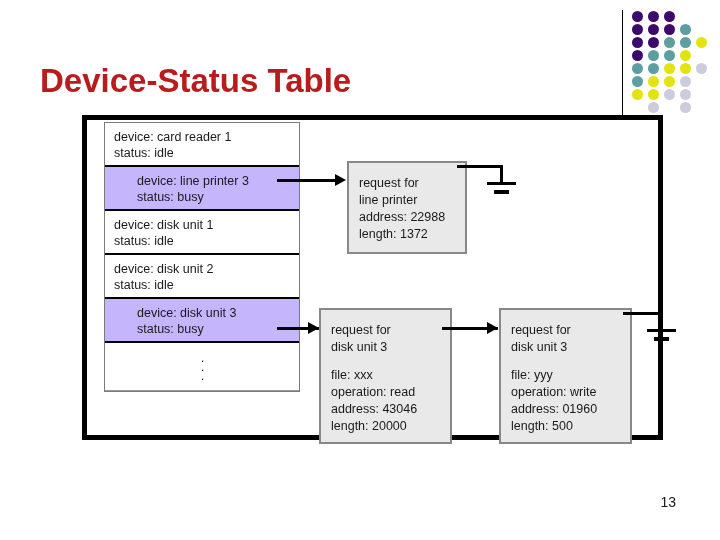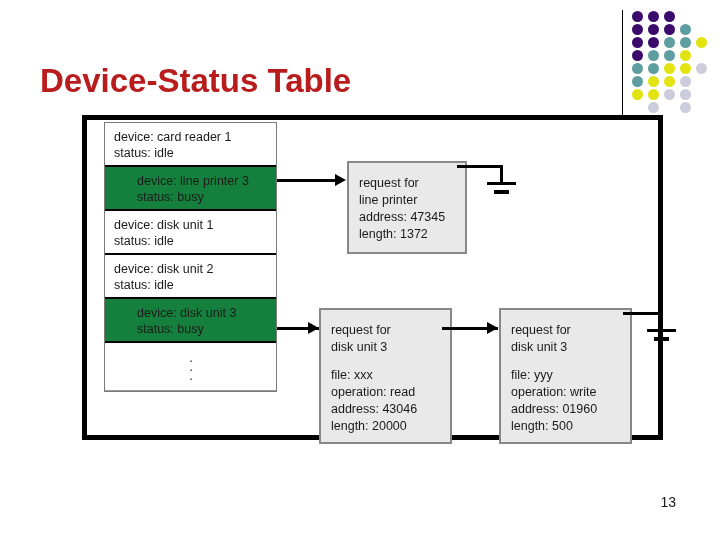--- a/index.html
+++ b/index.html
@@ -60,32 +60,32 @@
     border: 5px solid #000000;
     box-sizing: border-box;
     background: #ffffff;
   }
 
   
   #device-table {
     position: absolute;
     left: 17px;
     top: 2px;
-    width: 173px;
+    width: 196px;
     border: 1px solid #7a7a7a;
     box-sizing: border-box;
     background: #ffffff;
   }
   .device-row {
     border-bottom: 2px solid #000000;
     box-sizing: border-box;
     padding: 6px 8px 6px 9px;
     height: 44px;
   }
-  .device-row.shaded { background: #15803d; padding-left: 32px; }
+  .device-row.shaded { background: #c4b5fd; padding-left: 32px; }
   .device-row.plain  { background: #ffffff; }
   .device-row.last {
     border-bottom: 1px solid #9a9a9a;
     height: 48px;
     padding-top: 4px;
   }
   .device-line {
     font-size: 12.5px;
     color: #1a1a1a;
     line-height: 16px;
@@ -245,21 +245,21 @@
       </div>
     </div>
   </div>
 
   <div class="h-line" style="left:190px; top:59px; width:59px;"></div>
   <div class="arrow-head" style="left:248px; top:54px;"></div>
 
   <div class="request-box" id="req-line-printer">
     <div class="rline">request for</div>
     <div class="rline">line printer</div>
-    <div class="rline">address: 47345</div>
+    <div class="rline">address: 22988</div>
     <div class="rline">length: 1372</div>
   </div>
 
   <div class="h-line" style="left:370px; top:45px; width:46px;"></div>
   <div class="v-line" style="left:413px; top:45px; height:19px;"></div>
   <div class="gnd-bar" style="left:400px; top:62px; width:29px; height:3px;"></div>
   <div class="gnd-bar" style="left:407px; top:70px; width:15px; height:4px;"></div>
 
   <div class="h-line" style="left:190px; top:207px; width:42px;"></div>
   <div class="arrow-head" style="left:221px; top:202px;"></div>

